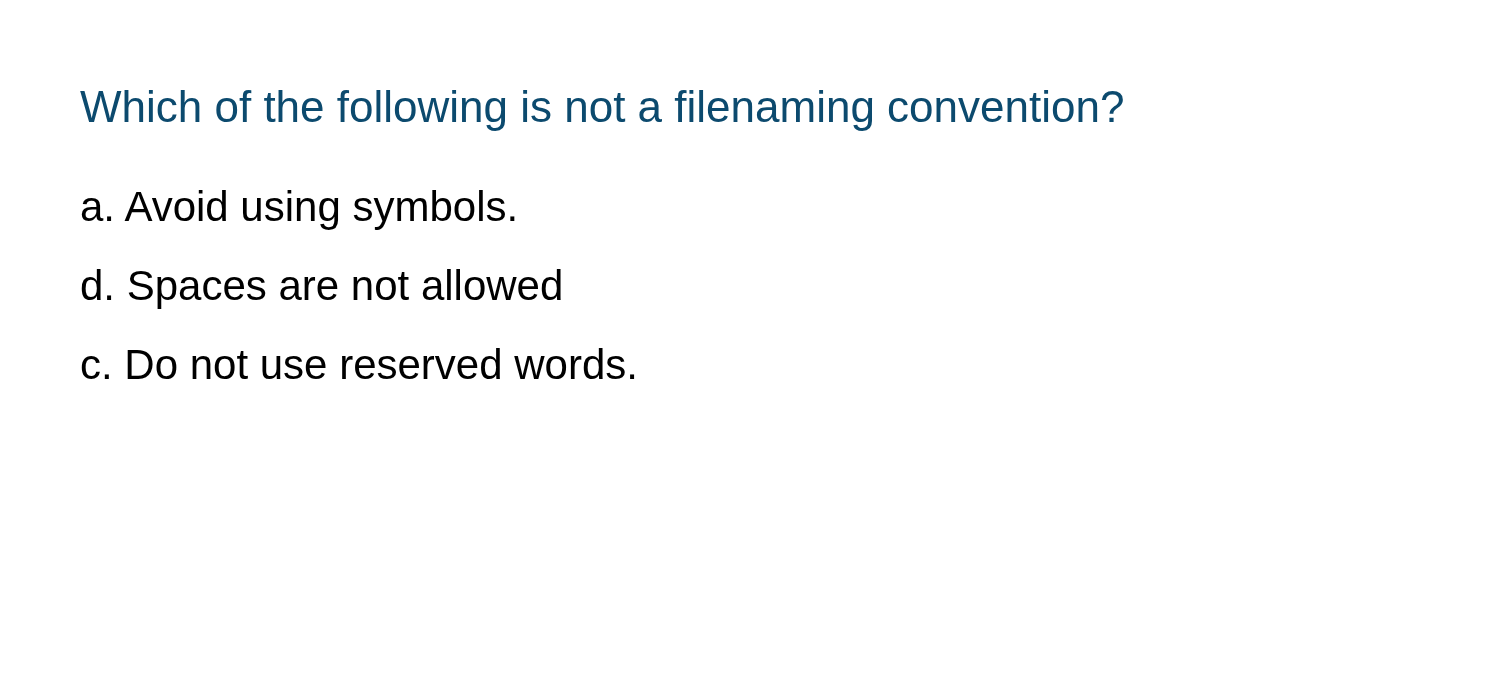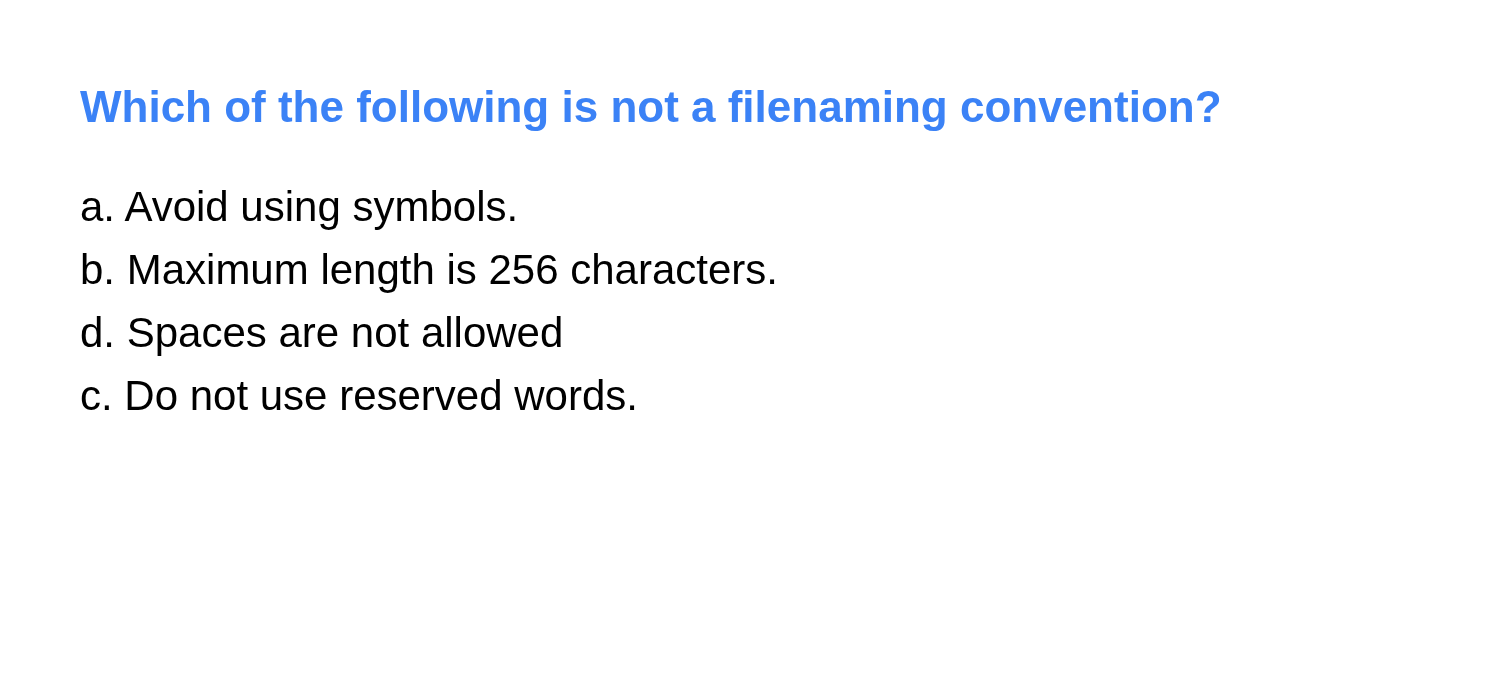--- a/index.html
+++ b/index.html
@@ -10,51 +10,47 @@
     body {
       width: 1500px;
       height: 688px;
       background: #ffffff;
       font-family: -apple-system, BlinkMacSystemFont, "Segoe UI", Helvetica, Arial, sans-serif;
       padding: 70px 80px;
     }
     .question-text {
       font-size: 44px;
       line-height: 1.7;
-      color: #3b82f6;
+      color: #0c4a6e;
       margin-bottom: 30px;
-      font-weight: 700;
+      font-weight: 400;
     }
     .options {
       display: flex;
       flex-direction: column;
-      gap: 0;
+      gap: 16px;
     }
     .option {
       font-size: 42px;
       line-height: 1.5;
       color: #000000;
       font-weight: 400;
     }
   </style>
 </head>
 <body>
 
 <div class="question-container">
   <div class="question-text">Which of the following is not a filenaming convention?</div>
   <div class="options">
     <div class="option">
       <span>a.</span>
       <span>Avoid using symbols.</span>
     </div>
     <div class="option">
-      <span>b.</span>
-      <span>Maximum length is 256 characters.</span>
-    </div>
-    <div class="option">
       <span>d.</span>
       <span>Spaces are not allowed</span>
     </div>
     <div class="option">
       <span>c.</span>
       <span>Do not use reserved words.</span>
     </div>
   </div>
 </div>
 

